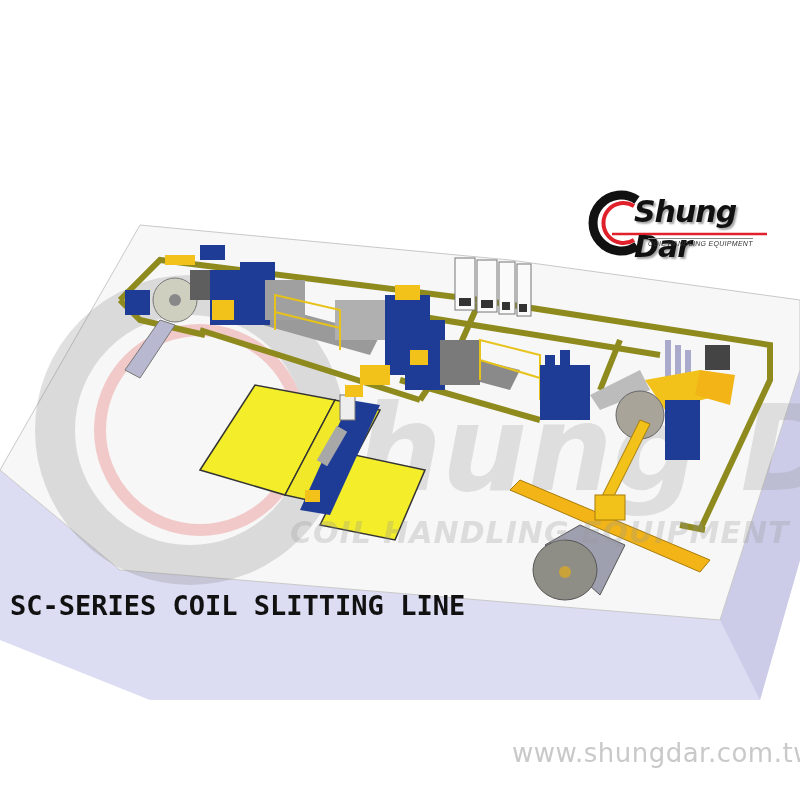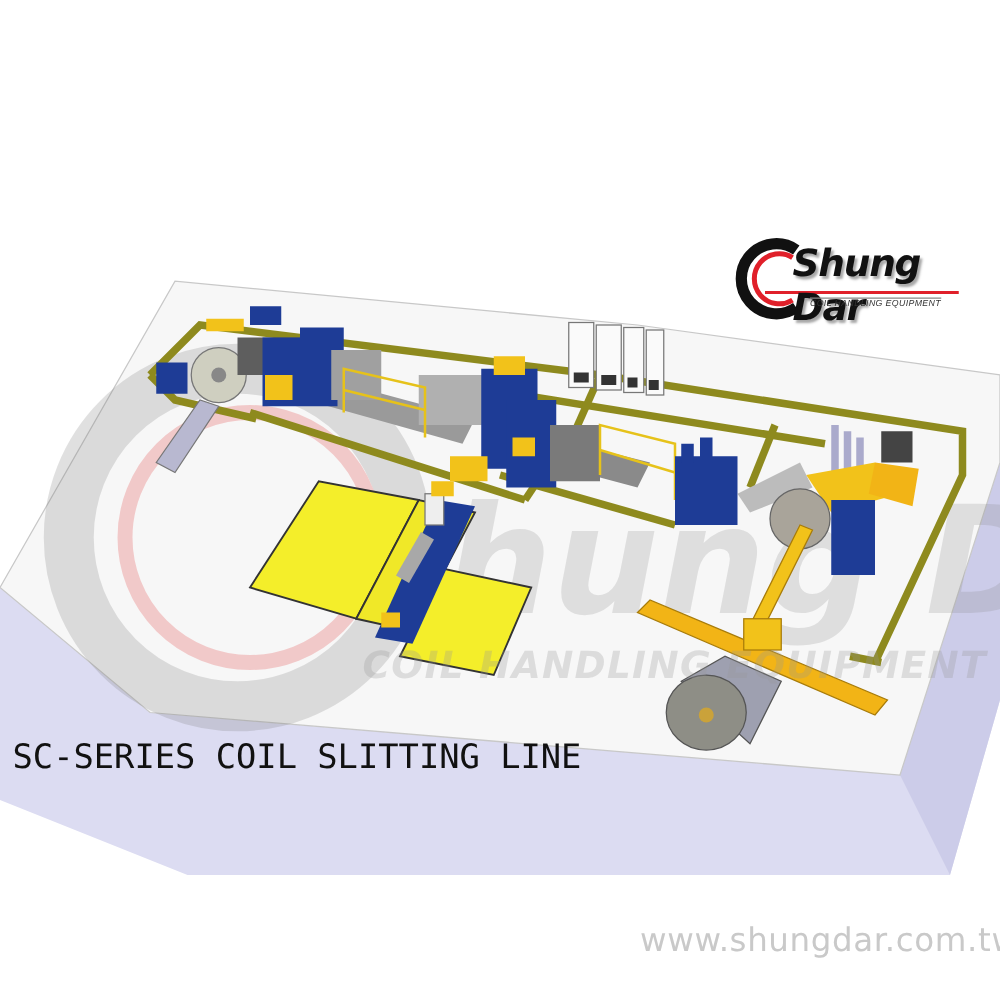--- a/index.html
+++ b/index.html
@@ -19,21 +19,21 @@
       font-size: 7px; color: #333333; letter-spacing: 0.3px;
       border-top: 1px solid #888; padding-top: 1px;
     }
     .watermark-sub {
       position: absolute; left: 290px; top: 515px;
       font-family: "DejaVu Sans", sans-serif; font-style: italic; font-weight: bold;
       font-size: 30px; color: rgba(150,150,150,0.28); letter-spacing: 1px; white-space: nowrap;
     }
     .title {
       position: absolute; left: 10px; top: 590px;
-      font-family: "DejaVu Sans Mono", monospace; font-weight: normal;
+      font-family: "DejaVu Sans Mono", monospace; font-weight: bold;
       font-size: 27px; color: #111111; letter-spacing: 0px; white-space: nowrap;
     }
     .url {
       position: absolute; left: 512px; top: 738px;
       font-family: "DejaVu Sans", sans-serif; font-size: 26px;
       color: #c9c9c9; white-space: nowrap; letter-spacing: 0.5px;
     }
   </style>
 </head>
 <body>

